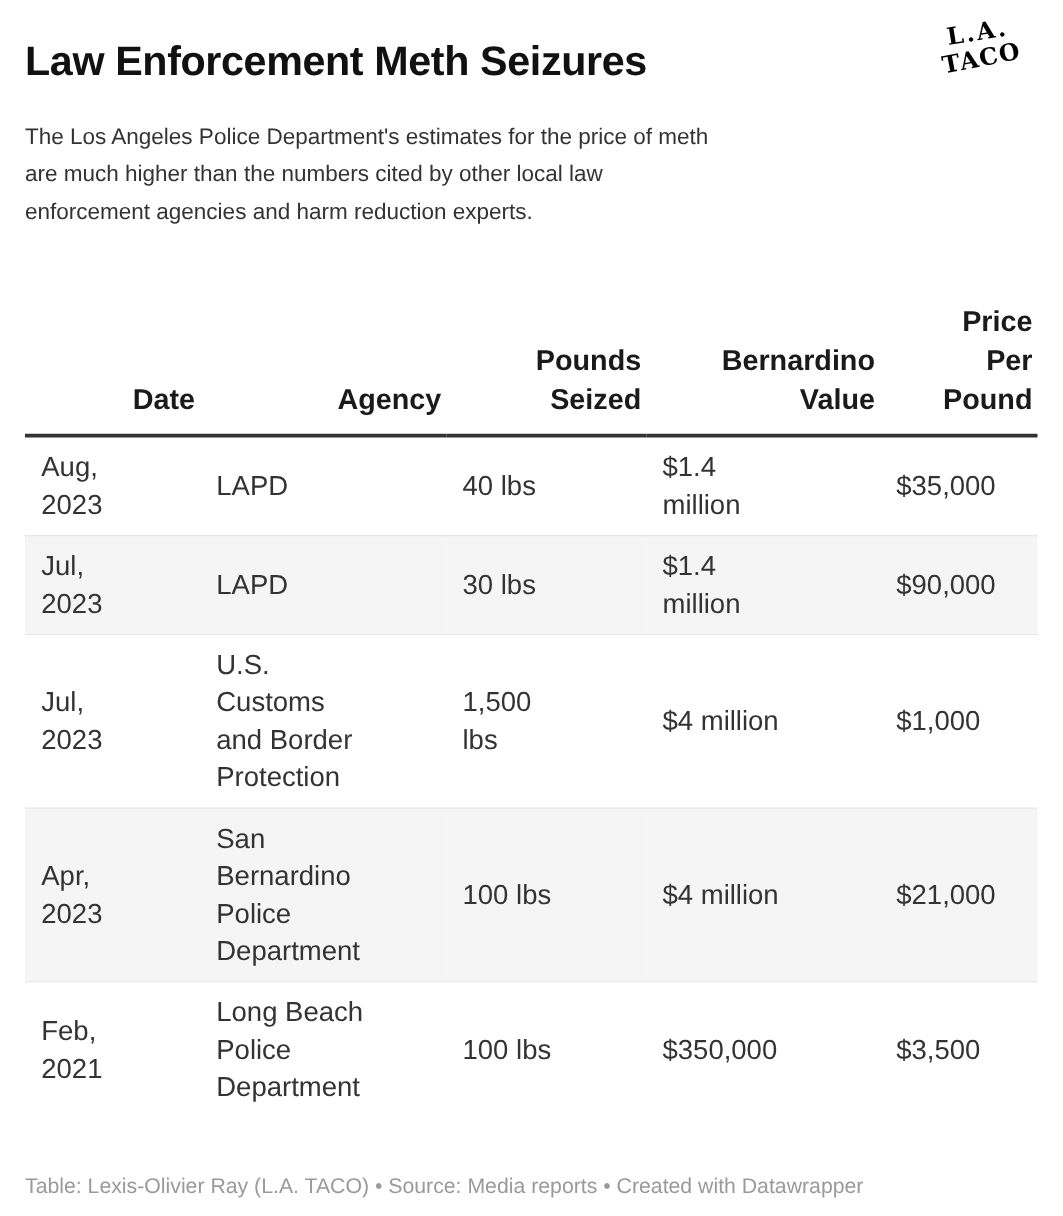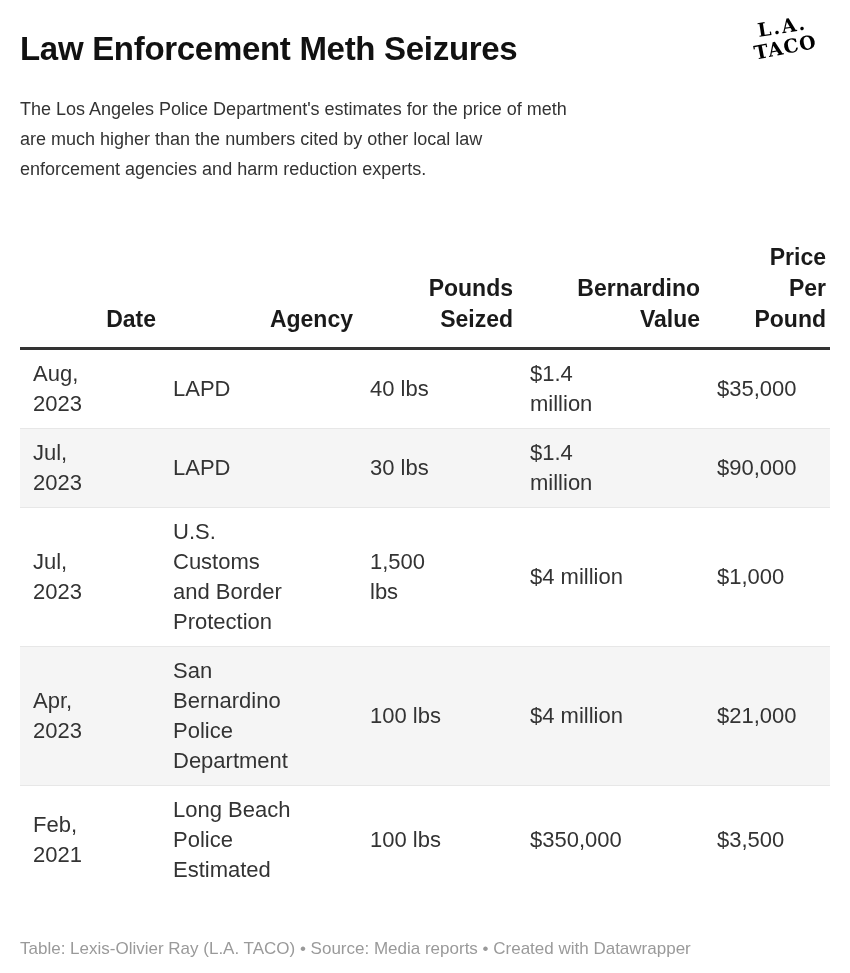--- a/index.html
+++ b/index.html
@@ -162,21 +162,21 @@
 Department</td>
         <td>100 lbs</td>
         <td>$4 million</td>
         <td>$21,000</td>
       </tr>
       <tr>
         <td>Feb,
 2021</td>
         <td>Long Beach
 Police
-Estimated</td>
+Department</td>
         <td>100 lbs</td>
         <td>$350,000</td>
         <td>$3,500</td>
       </tr>
     </tbody>
   </table>
 
   <div class="footer">Table: Lexis-Olivier Ray (L.A. TACO) • Source: Media reports • Created with Datawrapper</div>
 
 </div>

